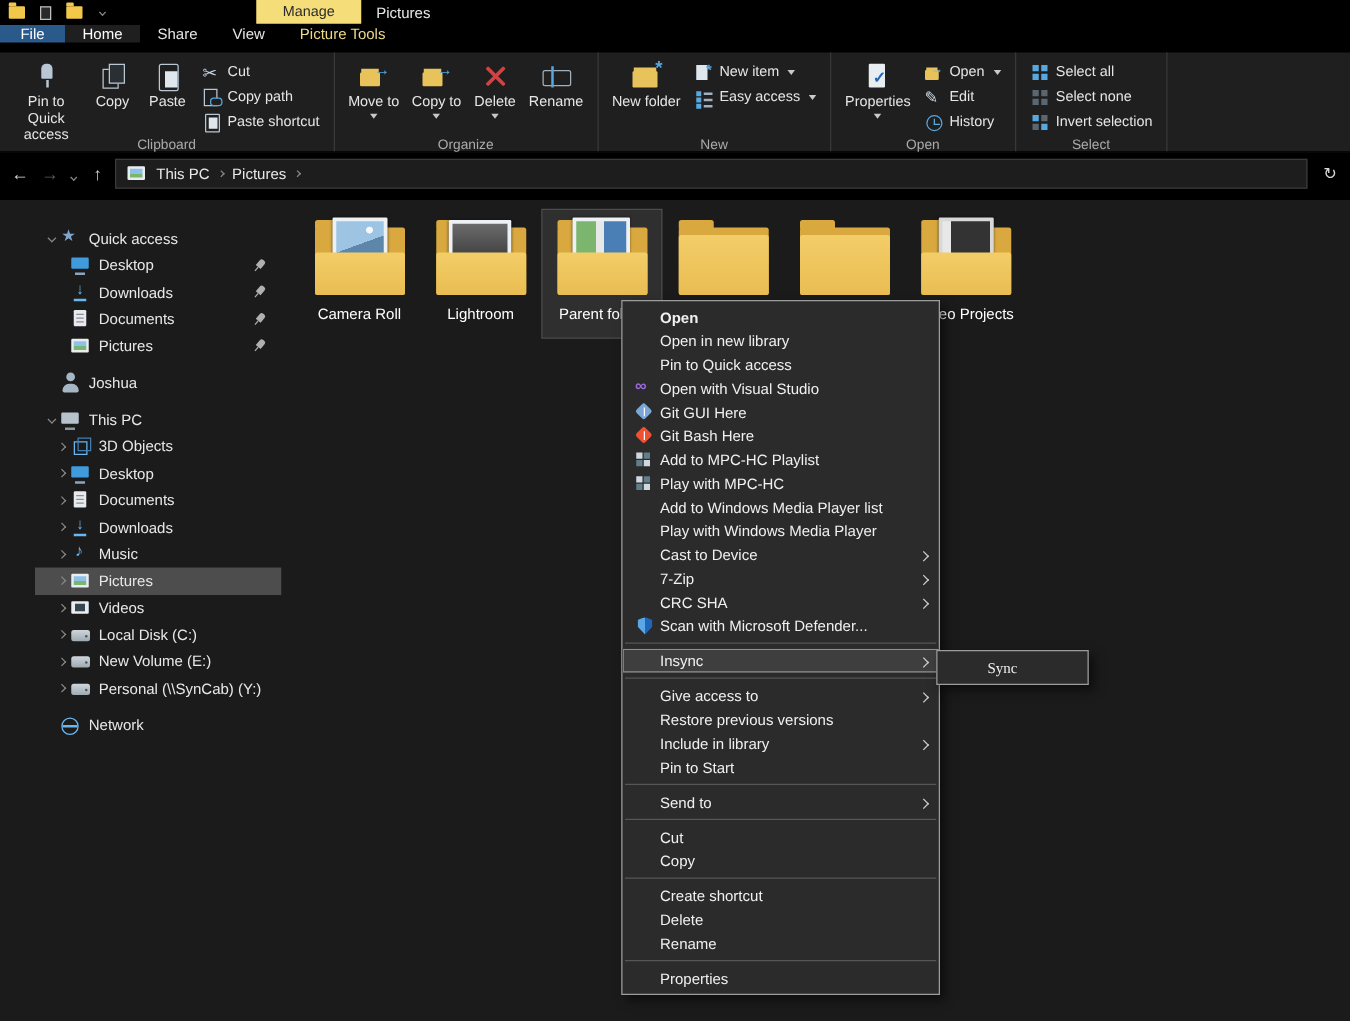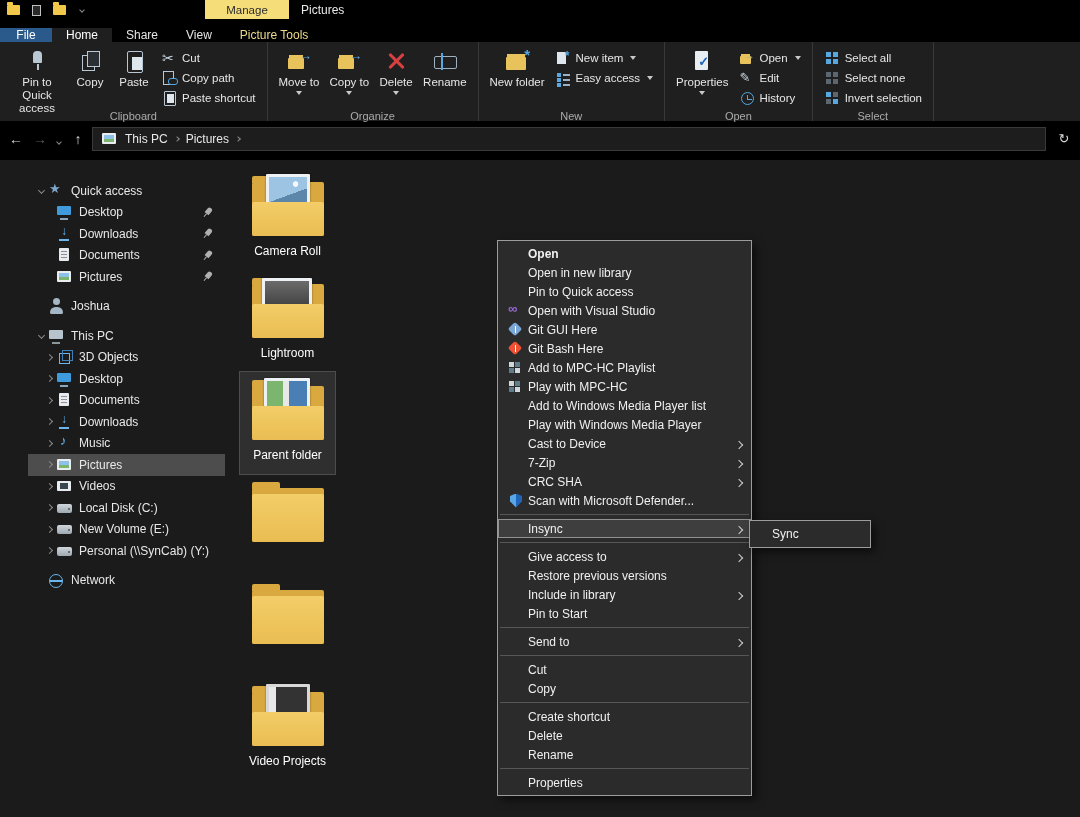--- a/index.html
+++ b/index.html
@@ -11,21 +11,21 @@
   
   .titlebar { height:20px; background:#000; display:flex; align-items:center; position:relative; }
   .qat { display:flex; align-items:center; gap:7px; padding-left:5px; }
   .tbi { display:inline-flex; align-items:center; justify-content:center; width:16px; height:18px; }
   .mfld { width:13px; height:10px; background:#f2c84b; border-radius:1px; position:relative; }
   .mfld::before { content:""; position:absolute; top:-3px; left:0; width:6px; height:3px; background:#f2c84b; border-radius:1px 1px 0 0; }
   .qpage { width:9px; height:11px; border:1.4px solid #c0c0c0; background:#2a2a2a; }
   .managetab { position:absolute; left:205px; top:0; width:84px; height:19px; background:var(--accent-yellow,#f5dd7a); color:#2b2b2b; font-size:11.5px; display:flex; align-items:center; justify-content:center; }
   .wintitle { position:absolute; left:301px; top:0; height:20px; line-height:20px; color:#e8e8e8; font-size:12px; }
 
-  .tabrow { height:22px; background:#000; display:flex; align-items:flex-end; }
+  .tabrow { height:22px; background:#000; display:flex; align-items:flex-start; }
   .ftab { width:52px; background:var(--file-tab-blue,#2a5a8c); color:#fff; display:flex; align-items:center; justify-content:center; }
   .tab { padding:0 14px; color:#e5e5e5; display:flex; align-items:center; justify-content:center; }
   .tab.active { background:#1f1f1f; color:#fff; }
   .tab.contextual { color:#ecd98a; }
 
   .ribbon { height:80px; background:#1f1f1f; display:flex; align-items:stretch; border-bottom:1px solid #000; }
   .rgroup { display:flex; flex-direction:column; padding:3px 6px 2px; border-right:1px solid #383838; }
   .rrow { display:flex; align-items:flex-start; }
   .rbtn-big { display:flex; flex-direction:column; align-items:center; padding:3px 5px 0; min-width:44px; height:62px; color:#e6e6e6; font-size:11.5px; text-align:center; }
   .rbtn-big .blabel { line-height:1.15; }
@@ -123,21 +123,21 @@
   .si-3d::after { content:""; position:absolute; left:6px; top:1px; width:9px; height:9px; border:1.4px solid #3f7fb5; }
   .si-user::before { content:""; position:absolute; left:5px; top:0; width:7px; height:7px; border-radius:50%; background:#a5b7c4; }
   .si-user::after { content:""; position:absolute; left:2px; bottom:0; width:13px; height:7px; border-radius:7px 7px 2px 2px; background:#a5b7c4; }
   .si-disk::before { content:""; position:absolute; left:1px; top:4px; width:15px; height:9px; background:linear-gradient(#cfd6db,#9fa9b1); border-radius:2px; }
   .si-disk::after { content:""; position:absolute; right:3px; top:8px; width:2px; height:2px; border-radius:50%; background:#47555f; }
   .si-network::before { content:""; position:absolute; left:1px; top:2px; width:12px; height:12px; border:1.5px solid #6cb6ef; border-radius:50%; }
   .si-network::after { content:""; position:absolute; left:2px; top:8px; width:12px; height:1.4px; background:#6cb6ef; }
 
   
   .main { flex:1; padding:8px 0 0 15px; }
-  .tiles { display:flex;flex-direction:column; }
+  .tiles { display:flex; }
   .tile { width:95px; height:102px; margin-right:2px; flex:none; }
   .tile.selected { background:rgba(255,255,255,.09); outline:1px solid rgba(255,255,255,.22); }
   .tlabel { text-align:center; margin-top:4px; color:#fff; white-space:nowrap; overflow:hidden; }
   .fldL { position:relative; width:80px; height:68px; margin:4px auto 0; }
   .fldL .back { position:absolute; left:4px; right:4px; top:10px; bottom:4px; background:var(--folder-back,#d9a93f); border-radius:2px; }
   .fldL .back::before { content:""; position:absolute; top:-6px; left:0; width:28px; height:7px; background:var(--folder-back,#d9a93f); border-radius:2px 2px 0 0; }
   .fldL .sheet { position:absolute; display:none; background:#eef1f4; border-radius:1px; box-shadow:0 0 2px rgba(0,0,0,.5); }
   .fldL .sheet::after { content:""; position:absolute; inset:3px; }
   .fldL .front { position:absolute; left:4px; right:4px; bottom:4px; height:34px; background:linear-gradient(var(--folder-front,#f3cd68),#e9bd52); border-radius:2px; }
   .pv-plain .front { height:48px; }
@@ -161,21 +161,21 @@
   .ci.sep_after { margin-bottom:9px; }
   .ci.sep_after::after { content:""; position:absolute; left:2px; right:2px; bottom:-5px; height:1px; background:#565656; }
   .ic-visual-studio::before { content:"\221E"; position:absolute; left:2px; top:-2px; color:var(--vs-purple,#9b6ae0); font-weight:bold; font-size:13px; }
   .ic-git-gui::before { content:""; position:absolute; left:4px; top:2px; width:10px; height:10px; background:#7ba7d7; transform:rotate(45deg); border-radius:2px; }
   .ic-git-bash::before { content:""; position:absolute; left:4px; top:2px; width:10px; height:10px; background:var(--git-orange,#f05133); transform:rotate(45deg); border-radius:2px; }
   .ic-git-gui::after, .ic-git-bash::after { content:""; position:absolute; left:8.5px; top:4px; width:1.5px; height:7px; background:#fff; }
   .ic-mpc::before { content:""; position:absolute; left:3px; top:2px; width:5px; height:5px; background:#cfd8dc; box-shadow:6px 6px #cfd8dc; }
   .ic-mpc::after { content:""; position:absolute; left:9px; top:2px; width:5px; height:5px; background:#607d8b; box-shadow:-6px 6px 0 #607d8b; }
   .ic-defender::before { content:""; position:absolute; left:4px; top:1px; width:12px; height:14px; background:linear-gradient(90deg,#5aa7e8 50%,var(--defender-blue,#1f66b8) 50%); clip-path:polygon(50% 0,100% 18%,100% 55%,50% 100%,0 55%,0 18%); }
   .ctx-sub { position:absolute; left:749px; top:520px; width:122px; background:var(--menu-bg,#2b2b2b); border:1px solid var(--menu-border,#9c9c9c); padding:2px 0; z-index:11; box-shadow:4px 4px 8px rgba(0,0,0,.55); }
-  .csi { height:22px; line-height:22px; padding-left:22px; color:#f0f0f0; }
+  .csi { height:22px; line-height:22px; padding-left:40px; color:#f0f0f0;font-family:Liberation Serif, serif; }
 </style>
 </head>
 <body>
 
 <div class="titlebar">
   <div class="qat">
     <span class="tbi">
         <span class="mfld"></span>
       </span>
     <span class="tbi">

